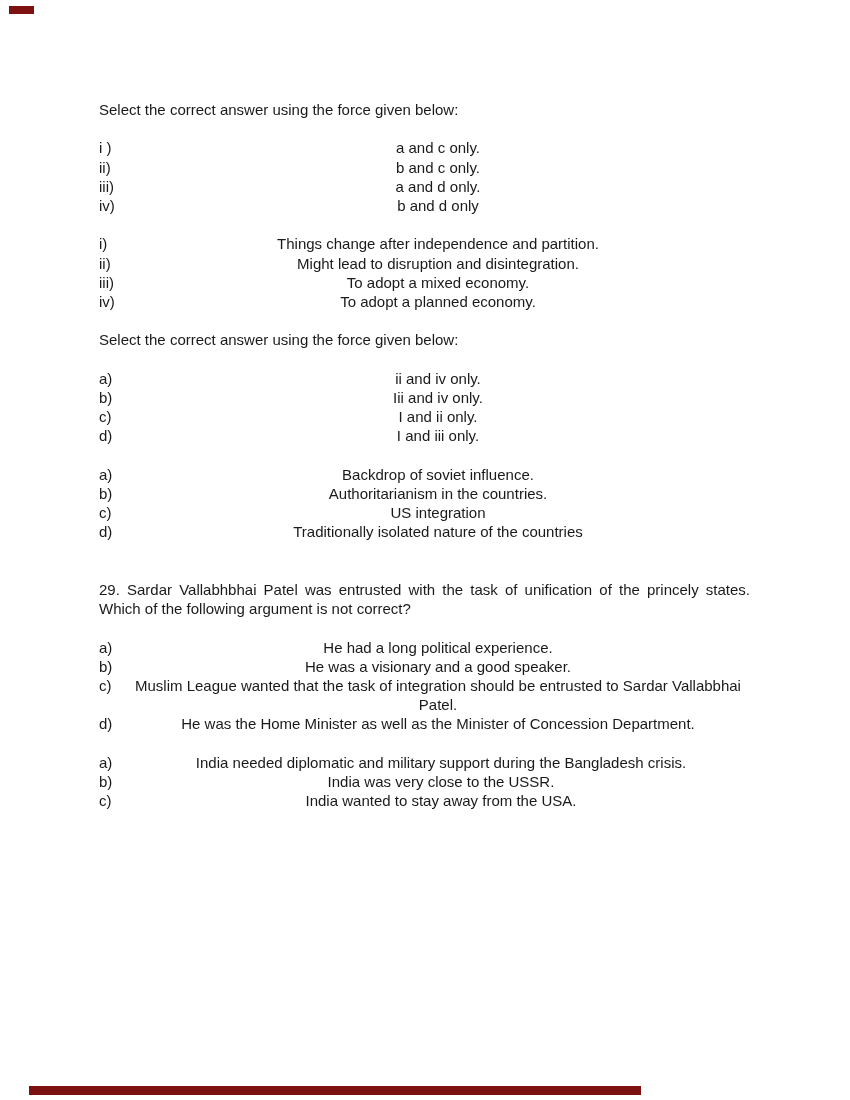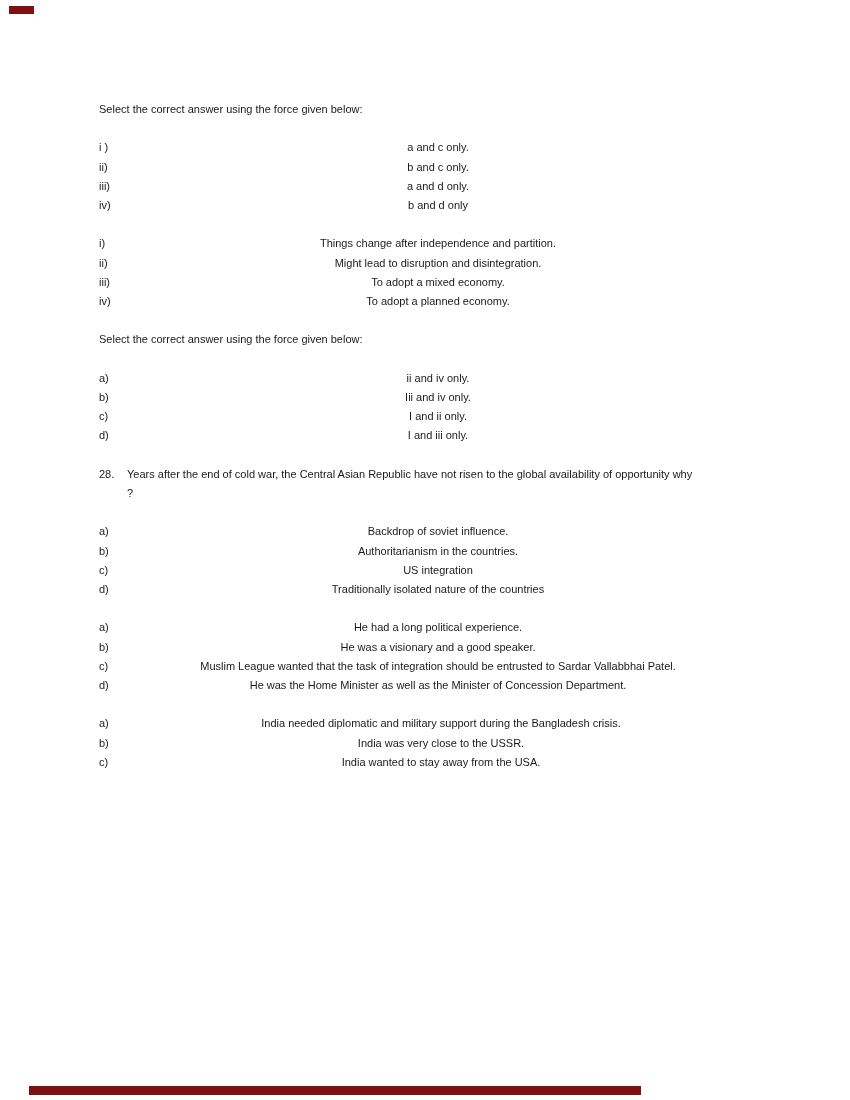--- a/index.html
+++ b/index.html
@@ -3,21 +3,21 @@
 <meta charset="utf-8">
 <style>
   html, body { margin: 0; padding: 0; background: #ffffff; }
   .page {
     position: relative;
     width: 850px;
     height: 1100px;
     background: #ffffff;
     overflow: hidden;
     font-family: "Liberation Sans", sans-serif;
-    font-size: 11px;
+    font-size: 15px;
     line-height: 19.2px;
     color: #1a1a1a;
   }
   .content {
     position: absolute;
     left: 99px;
     top: 100px;
     width: 651px;
   }
   .para { margin: 0 0 19.2px 0; }
@@ -99,44 +99,41 @@
       <div class="opt">
           <span class="m">c)</span>
           <span class="t">I and ii only.</span>
         </div>
       <div class="opt">
           <span class="m">d)</span>
           <span class="t">I and iii only.</span>
         </div>
     </div>
 
-    <div class="opt q28row">
-        <span class="m28">28.</span>
-        <span class="t28">Years after the end of cold war, the Central Asian Republic have not risen to the global availability of opportunity why ?</span>
-      </div>
 
     <div class="og">
       <div class="opt">
           <span class="m">a)</span>
           <span class="t">Backdrop of soviet influence.</span>
         </div>
       <div class="opt">
           <span class="m">b)</span>
           <span class="t">Authoritarianism in the countries.</span>
         </div>
       <div class="opt">
           <span class="m">c)</span>
           <span class="t">US integration</span>
         </div>
       <div class="opt">
           <span class="m">d)</span>
           <span class="t">Traditionally isolated nature of the countries</span>
         </div>
     </div>
 
+    <p class="para just q29gap">29. Sardar Vallabhbhai Patel was entrusted with the task of unification of the princely states. Which of the following argument is not correct?</p>
 
     <div class="og">
       <div class="opt">
           <span class="m">a)</span>
           <span class="t">He had a long political experience.</span>
         </div>
       <div class="opt">
           <span class="m">b)</span>
           <span class="t">He was a visionary and a good speaker.</span>
         </div>

